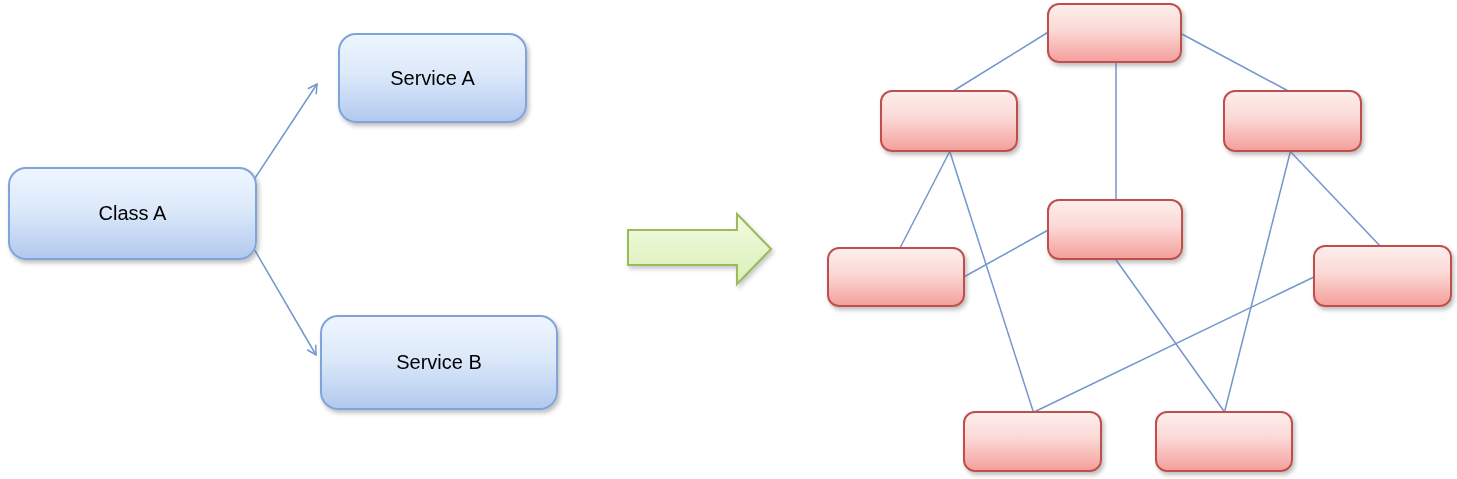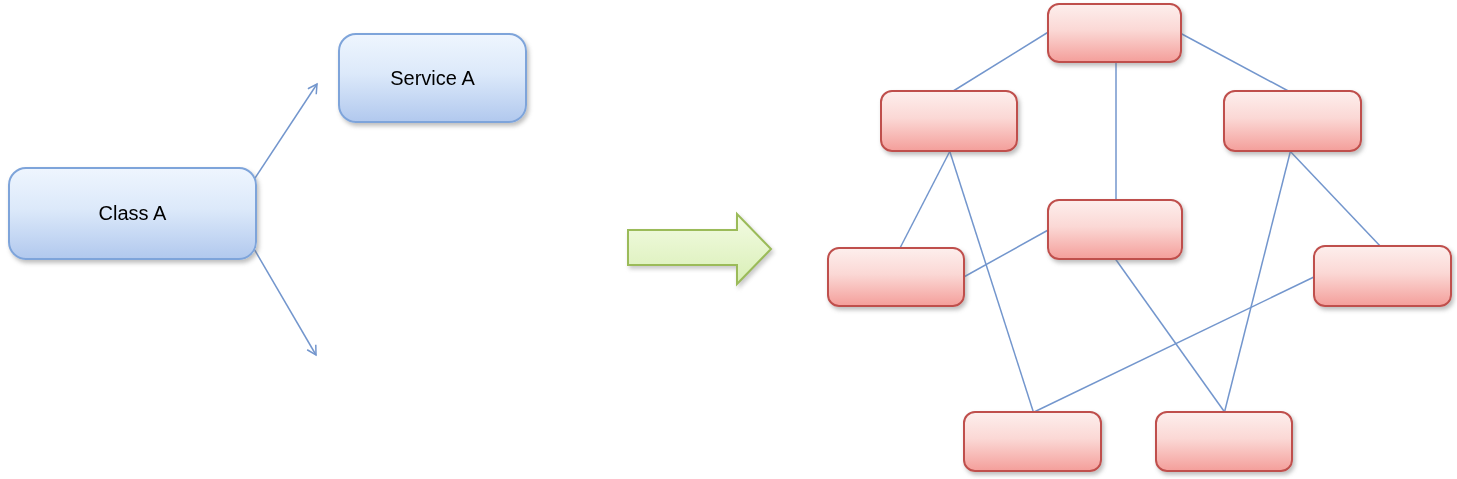--- a/index.html
+++ b/index.html
@@ -75,20 +75,23 @@
     <line x1="1114" y1="257" x2="1226" y2="414" class="edge-line"></line>
     <line x1="1316" y1="276" x2="1032" y2="413" class="edge-line"></line>
   </svg>
 
   <div class="node node-blue" style="left:8px;   top:167px; width:249px; height:93px;">
     <span>Class A</span>
   </div>
   <div class="node node-blue" style="left:322px; top:33px;  width:189px; height:90px;margin-left:16px;">
     <span>Service A</span>
   </div>
+  <div class="node node-blue" style="left:320px; top:315px; width:238px; height:95px;">
+    <span>Service B</span>
+  </div>
 
   <div class="node node-red" style="left:1047px; top:3px;   width:135px; height:60px;"></div>
   <div class="node node-red" style="left:880px;  top:90px;  width:138px; height:62px;"></div>
   <div class="node node-red" style="left:1223px; top:90px;  width:139px; height:62px;"></div>
   <div class="node node-red" style="left:827px;  top:247px; width:138px; height:60px;"></div>
   <div class="node node-red" style="left:1047px; top:199px; width:136px; height:61px;"></div>
   <div class="node node-red" style="left:1313px; top:245px; width:139px; height:62px;"></div>
   <div class="node node-red" style="left:963px;  top:411px; width:139px; height:61px;"></div>
   <div class="node node-red" style="left:1155px; top:411px; width:138px; height:61px;"></div>
 

